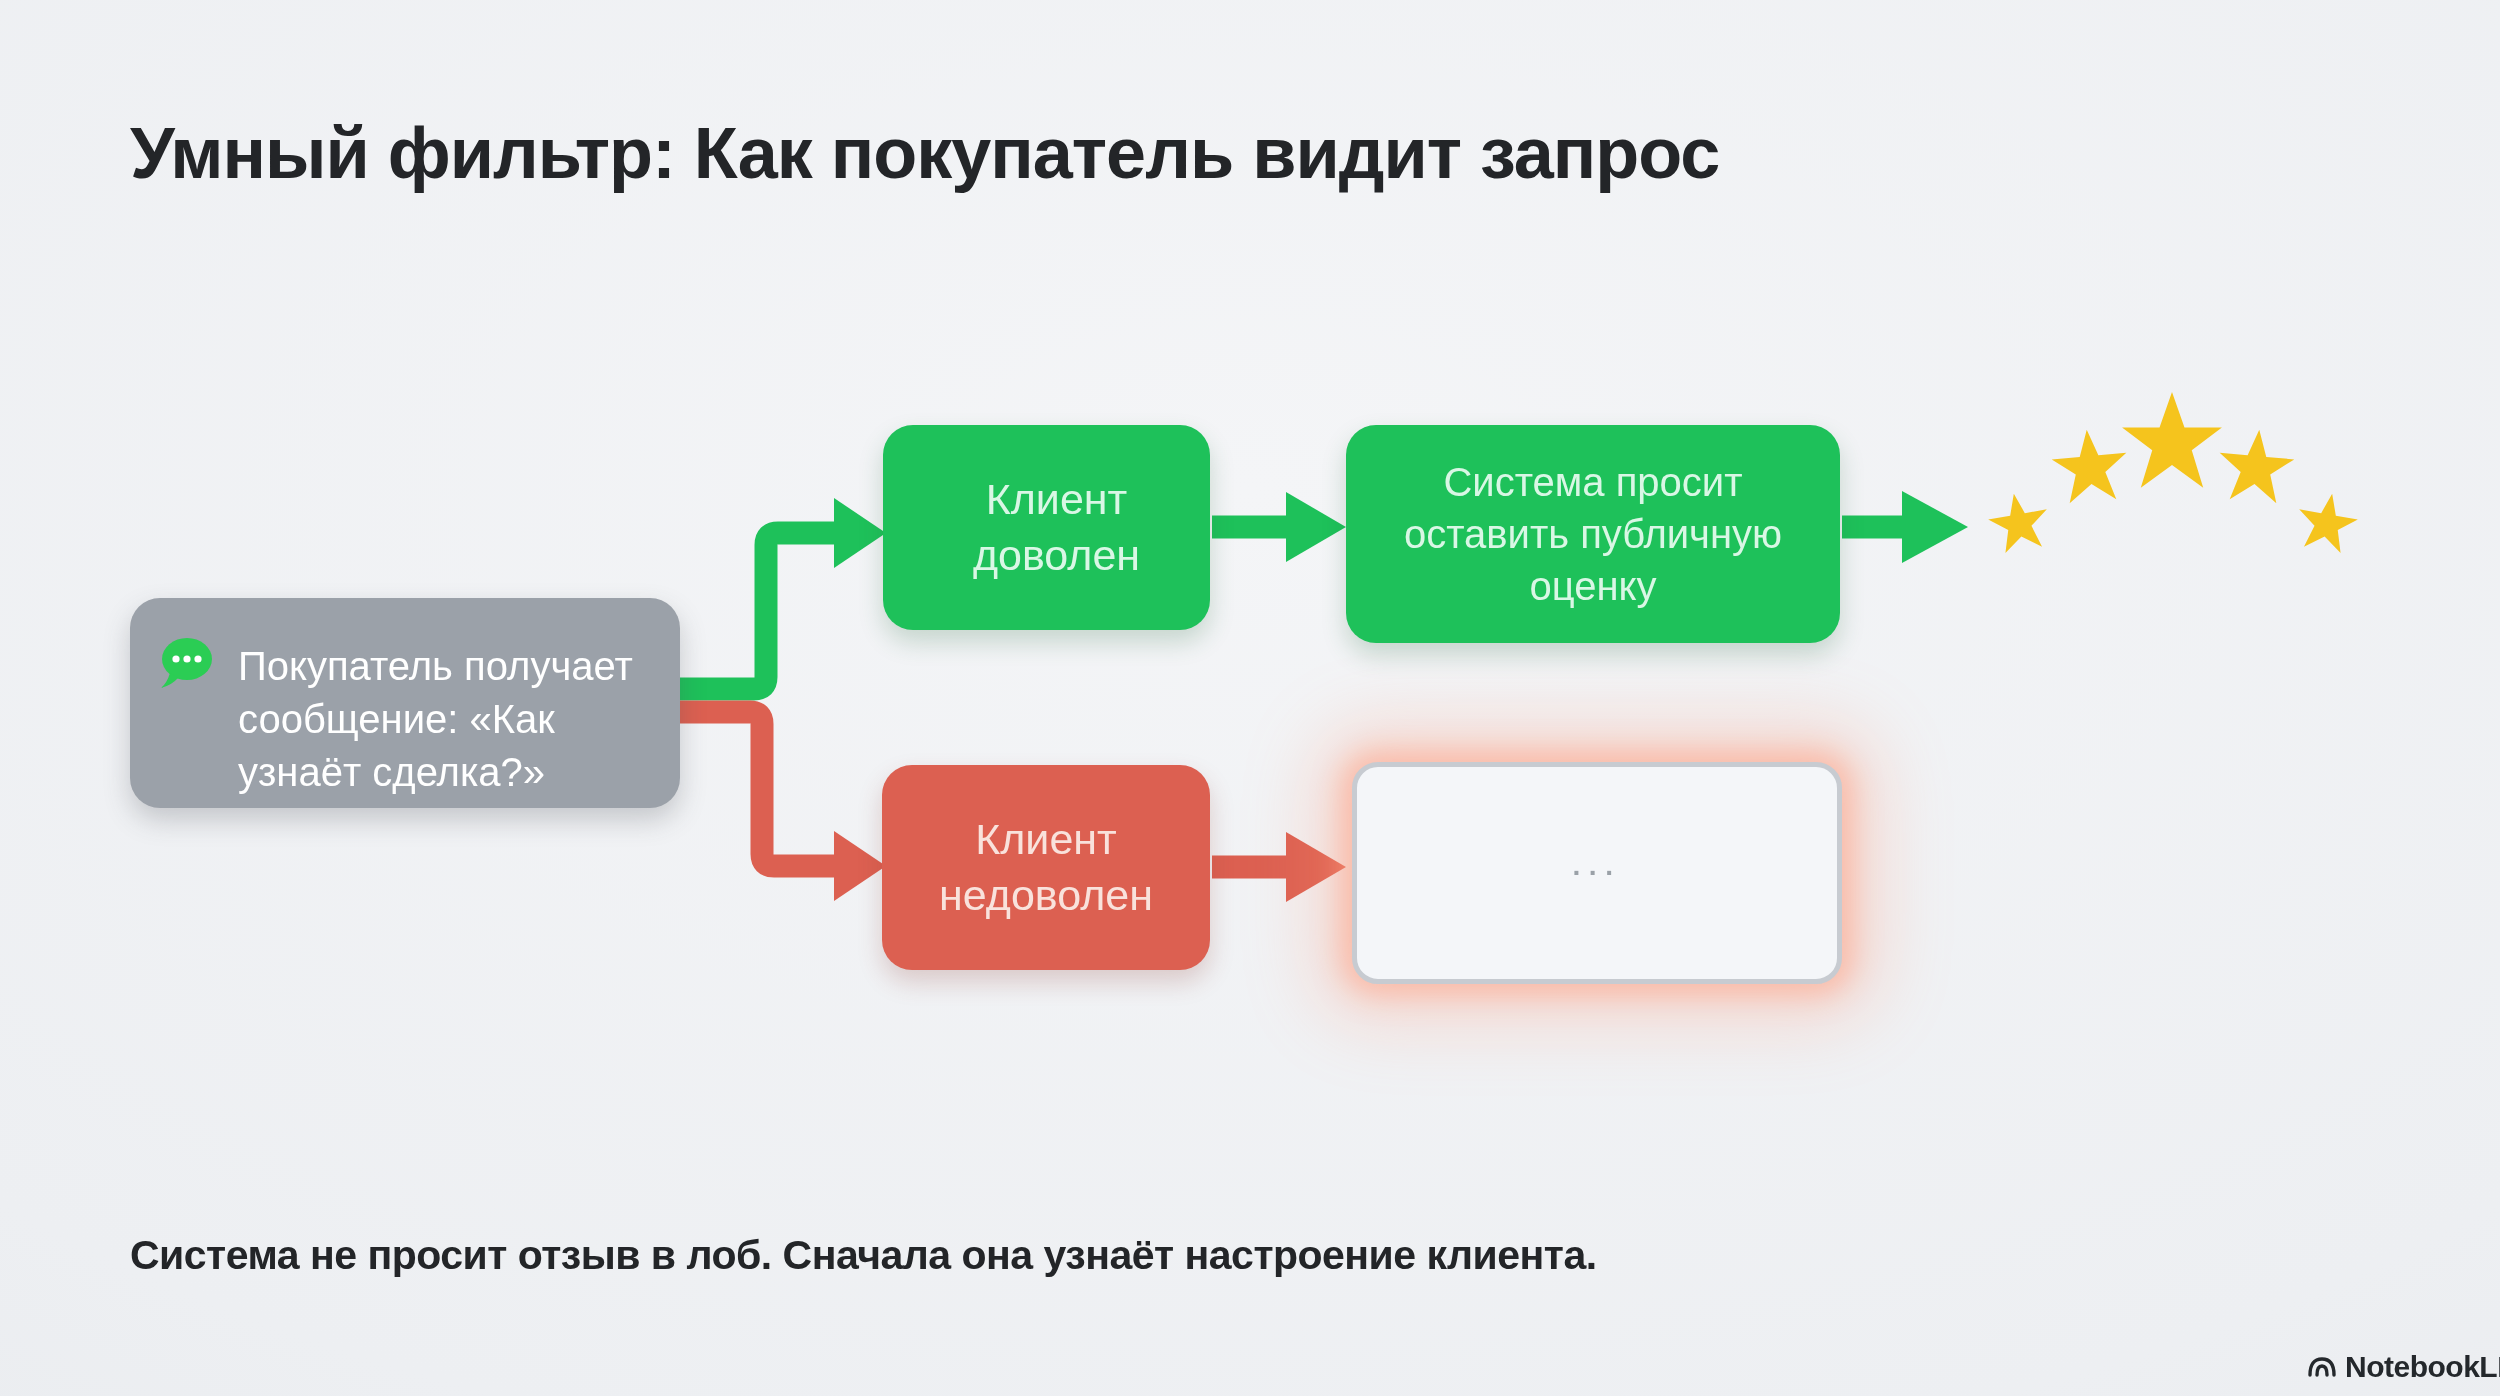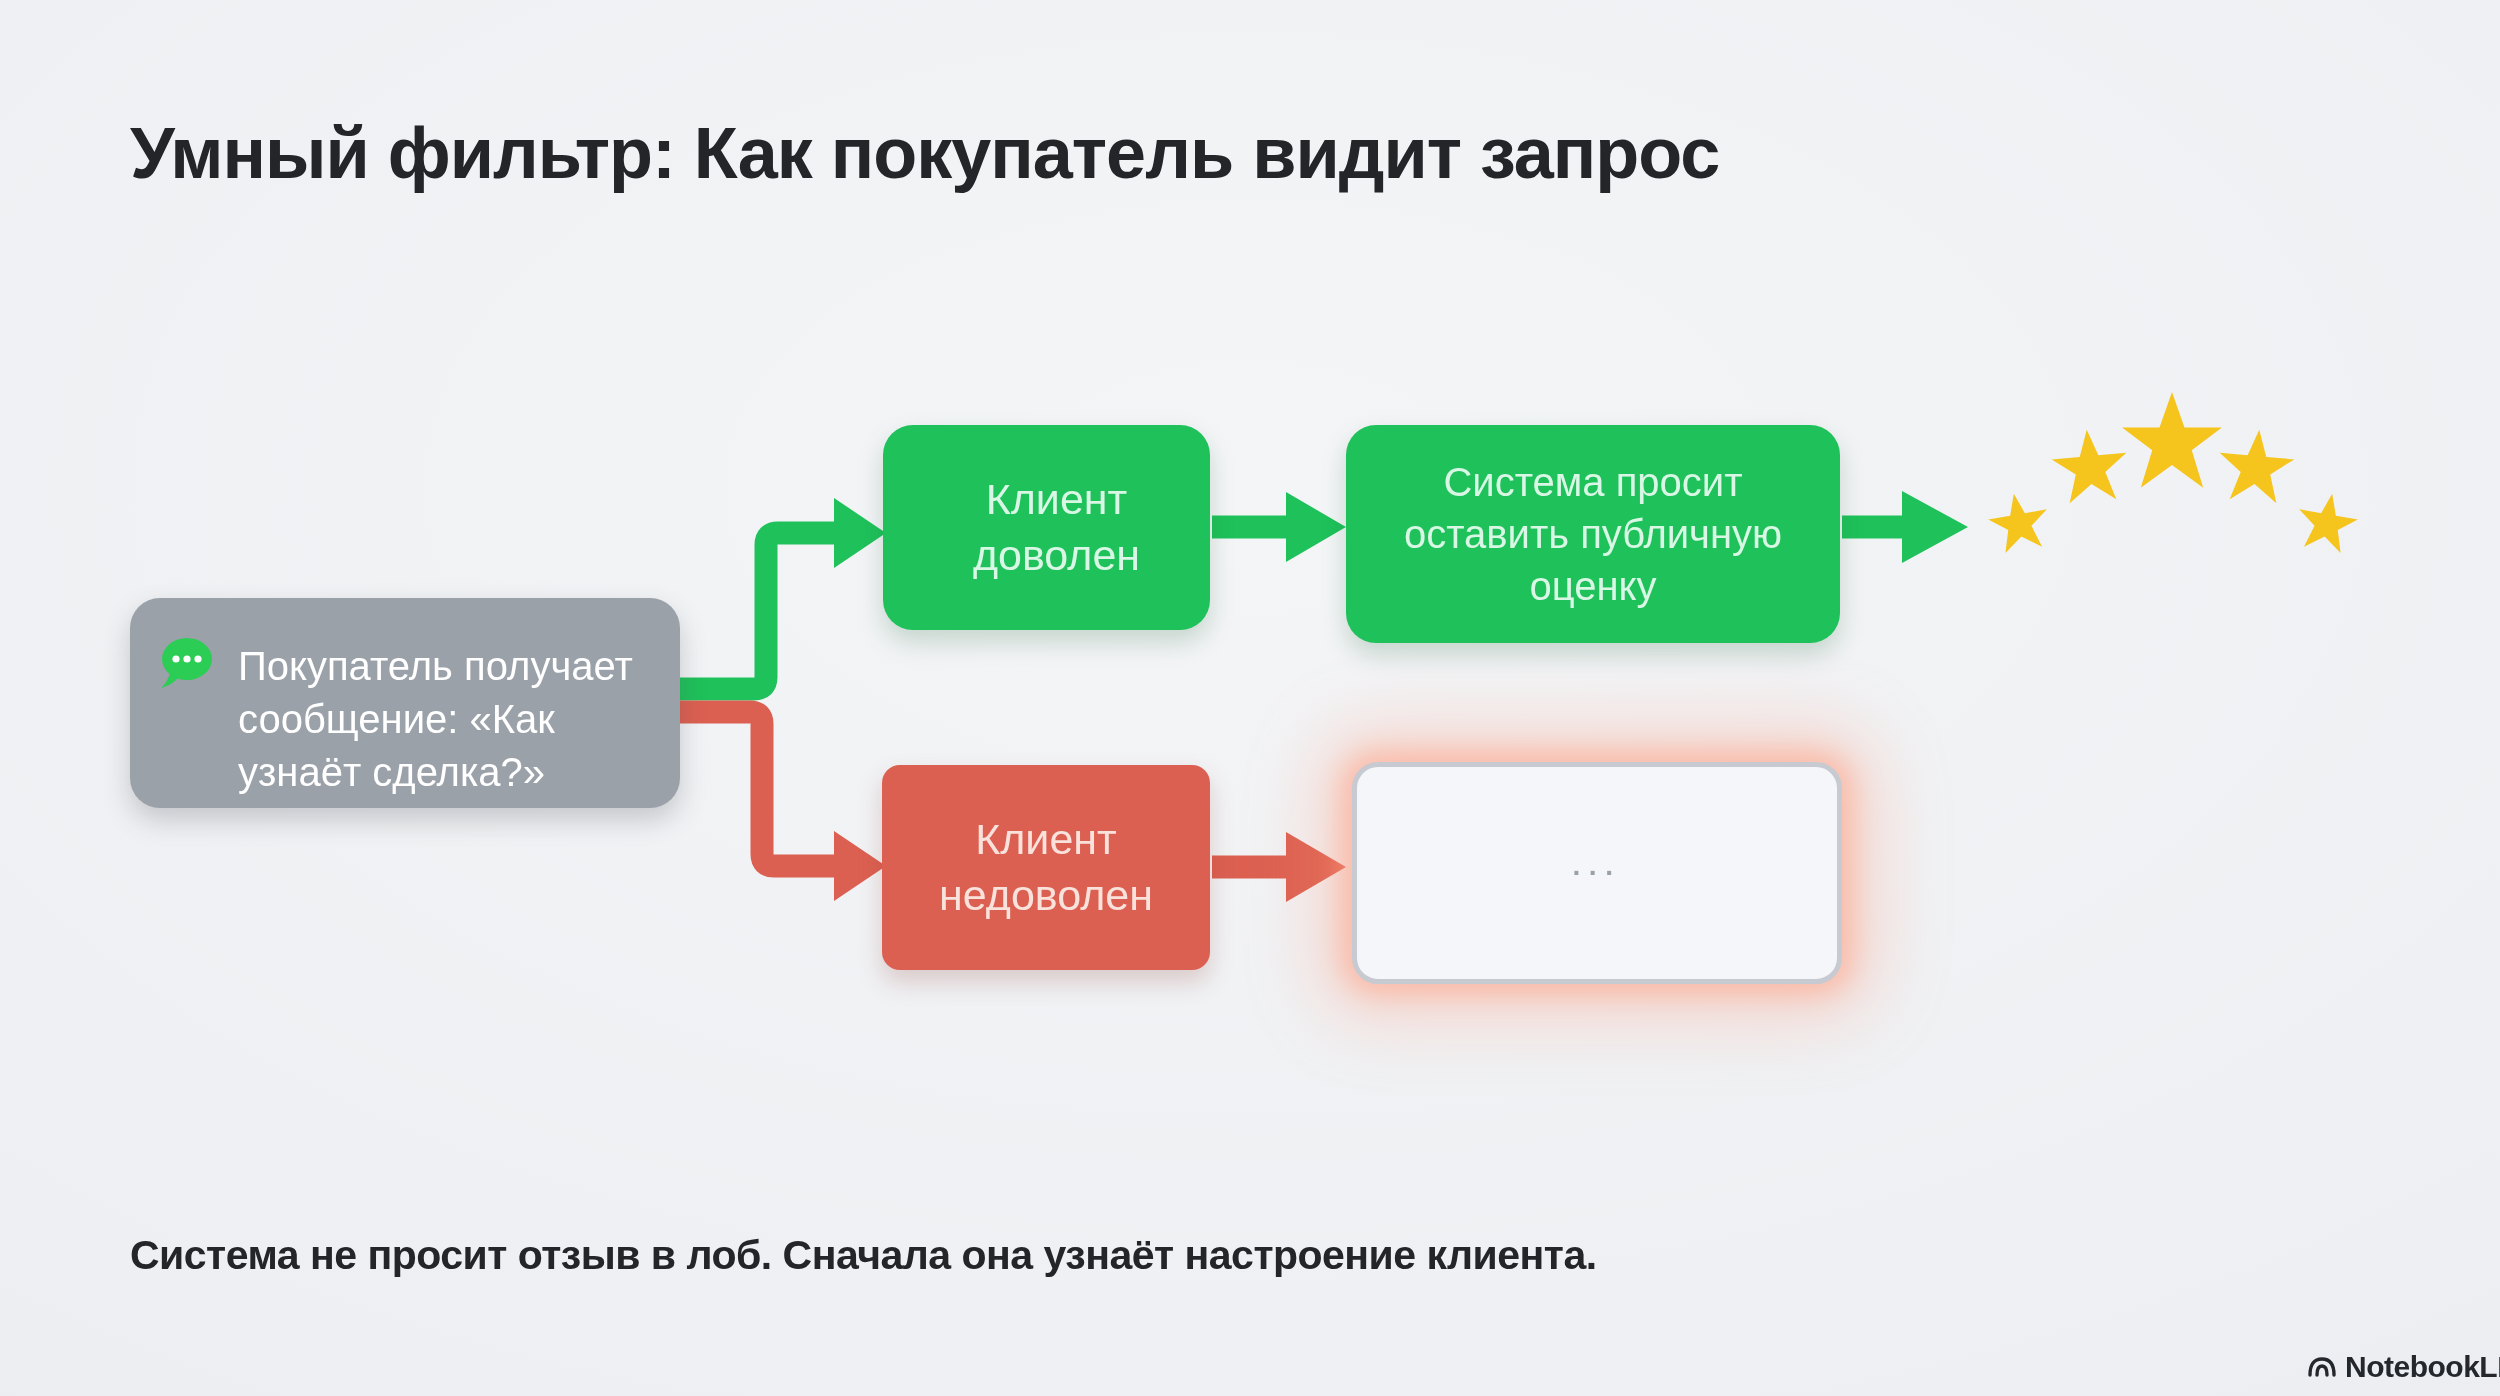--- a/index.html
+++ b/index.html
@@ -48,21 +48,21 @@
     color:var(--node-text-light-green,#d9f7e5);
     padding-left:20px;
   }
   .node-happy{left:883px;top:425px;width:327px;height:205px;font-size:43px;line-height:1.28;}
   .node-asks{left:1346px;top:425px;width:494px;height:218px;font-size:40px;line-height:1.3;padding:0 26px;}
   .node-red{
     left:882px;top:765px;width:328px;height:205px;
     background:var(--negative-red,#dc6051);
     box-shadow:0 12px 24px rgba(140,60,50,.22);
     display:flex;align-items:center;justify-content:center;text-align:center;
-    color:var(--node-text-light-red,#f9e2dc);font-size:43px;line-height:1.28;border-radius:18px;
+    color:var(--node-text-light-red,#f9e2dc);font-size:43px;line-height:1.28;border-radius:30px;
   }
   .node-empty{
     left:1352px;top:762px;width:490px;height:222px;border-radius:26px;
     background:#f4f6f9;border:5px solid #c7cbd1;
     box-shadow:0 0 26px 12px rgba(255,160,130,.50), 0 0 70px 38px rgba(255,150,120,.28);
     display:flex;align-items:center;justify-content:center;
   }
   .dots{font-size:28px;font-weight:700;letter-spacing:7px;color:#9aa1a8;}
   
   .star{position:absolute;}

